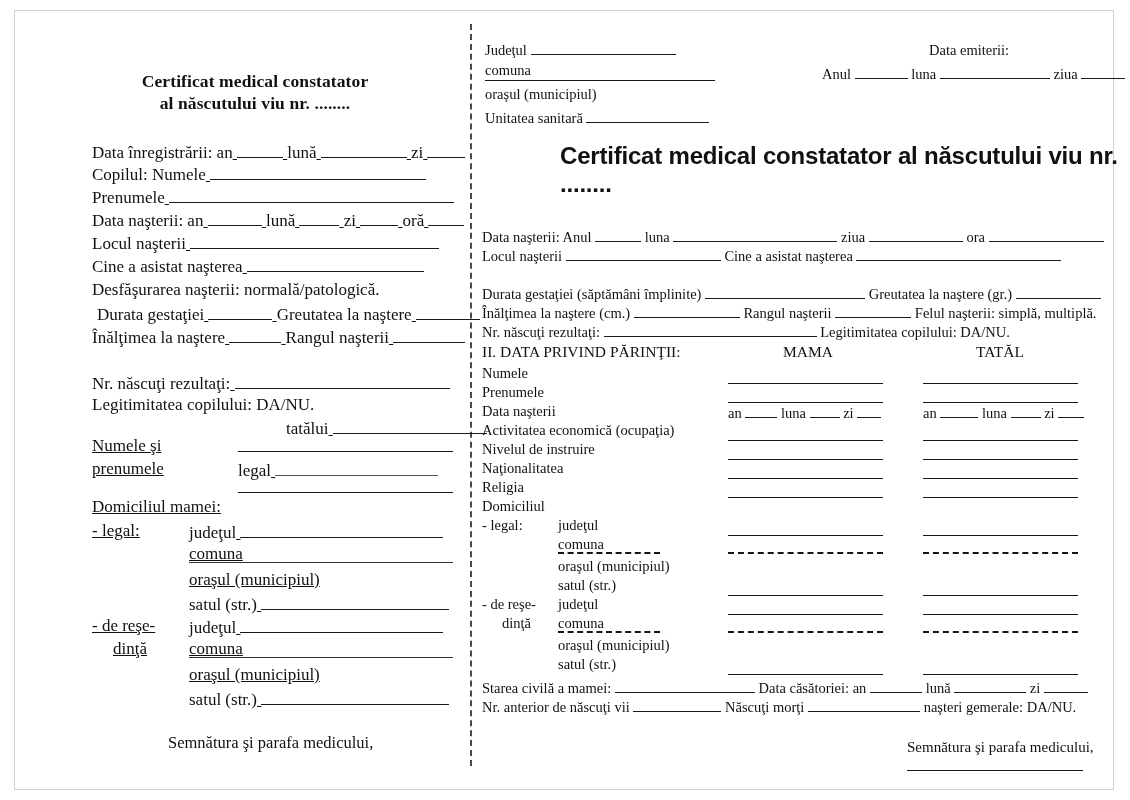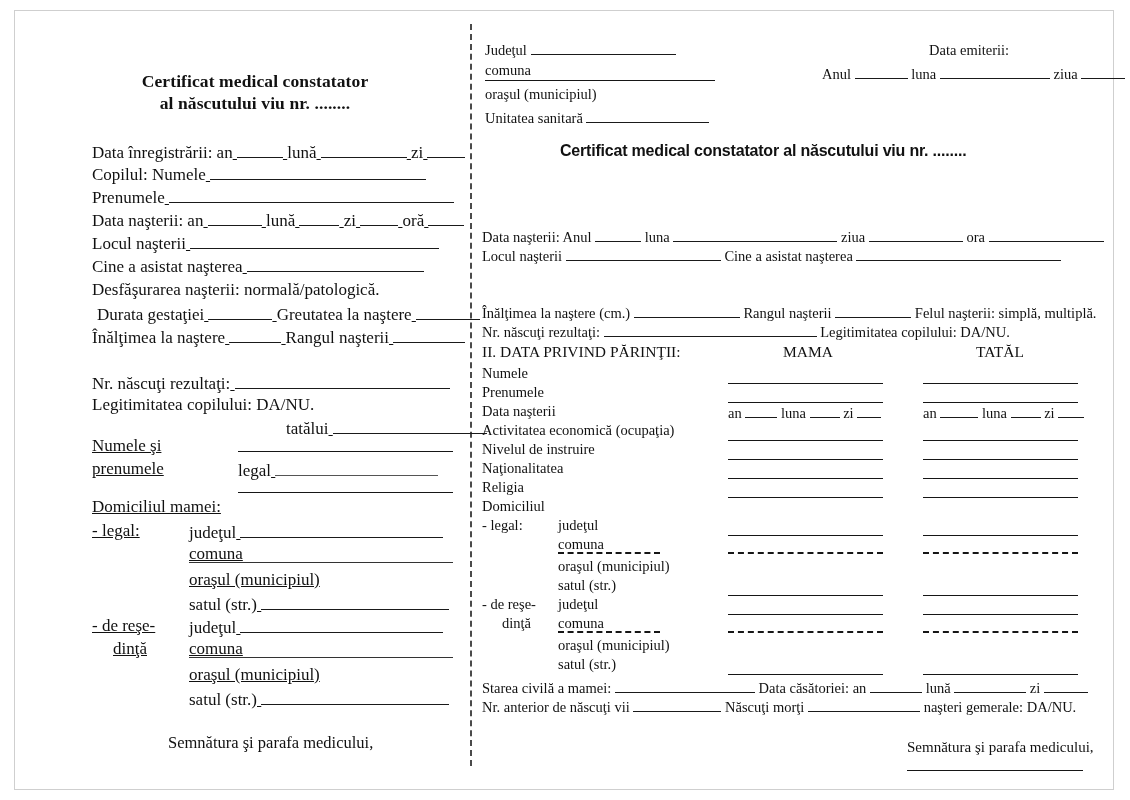--- a/index.html
+++ b/index.html
@@ -61,21 +61,21 @@
     letter-spacing:0.1px;
   }
   .l-row{font-size:17px; line-height:19px;text-decoration:underline;}
 
   
   #right{position:absolute; left:470px; top:0; width:660px; height:800px;}
   .r-row{font-size:14.5px; line-height:17px;}
   .r-title{
     position:absolute;
     font-weight:bold;
-    font-size:16px;
+    font-size:24px;
     letter-spacing:-0.2px;
     font-family:"Liberation Sans", sans-serif;
   }
   .sect{font-size:15.5px;}
   .colhead{
     position:absolute;
     font-size:15.5px;
     text-align:center;
   }
   .sig{font-size:15px;}
@@ -253,20 +253,26 @@
     </div>
 
     <div class="row r-row" style="left:12px; top:246px;">
       <span class="lbl">Locul naşterii</span>
       <span class="ln" style="width:155px;"></span>
       <span class="lbl">Cine a asistat naşterea</span>
       <span class="ln" style="width:205px;"></span>
     </div>
 
 
+    <div class="row r-row" style="left:12px; top:284px;">
+      <span class="lbl">Durata gestaţiei (săptămâni împlinite)</span>
+      <span class="ln" style="width:160px;"></span>
+      <span class="lbl">Greutatea la naştere (gr.)</span>
+      <span class="ln" style="width:85px;"></span>
+    </div>
 
     <div class="row r-row" style="left:12px; top:303px;">
       <span class="lbl">Înălţimea la naştere (cm.)</span>
       <span class="ln" style="width:106px;"></span>
       <span class="lbl">Rangul naşterii</span>
       <span class="ln" style="width:76px;"></span>
       <span class="lbl">Felul naşterii: simplă, multiplă.</span>
     </div>
 
     <div class="row r-row" style="left:12px; top:322px;">

